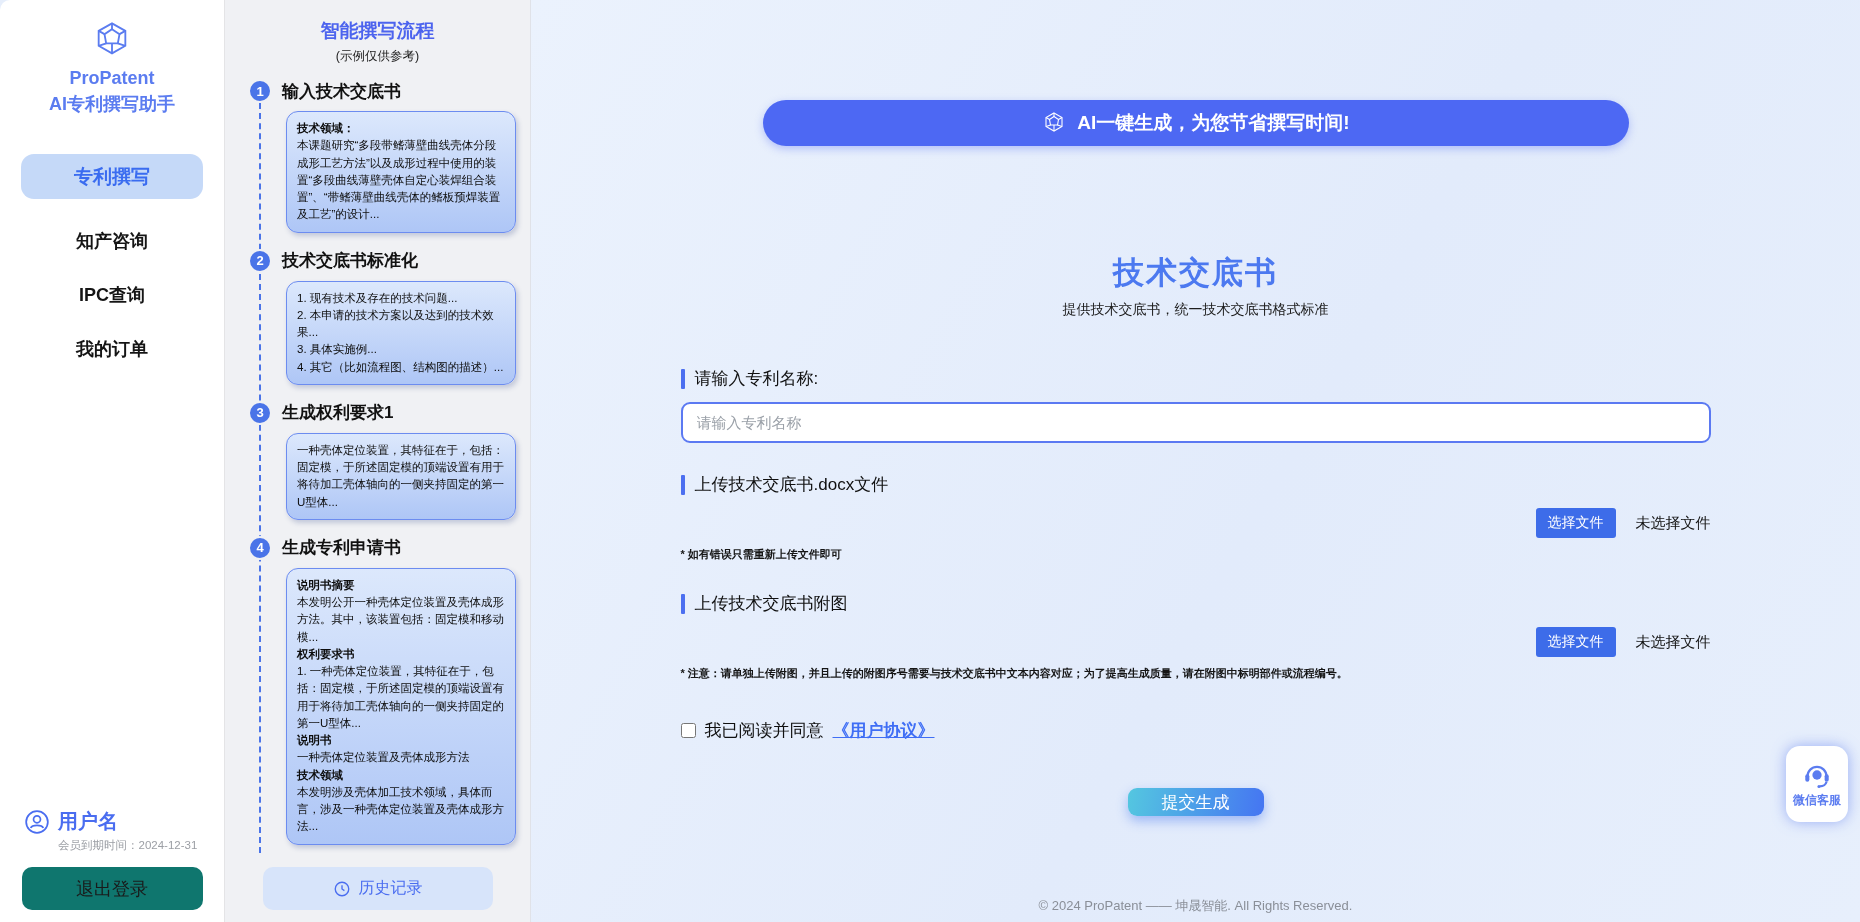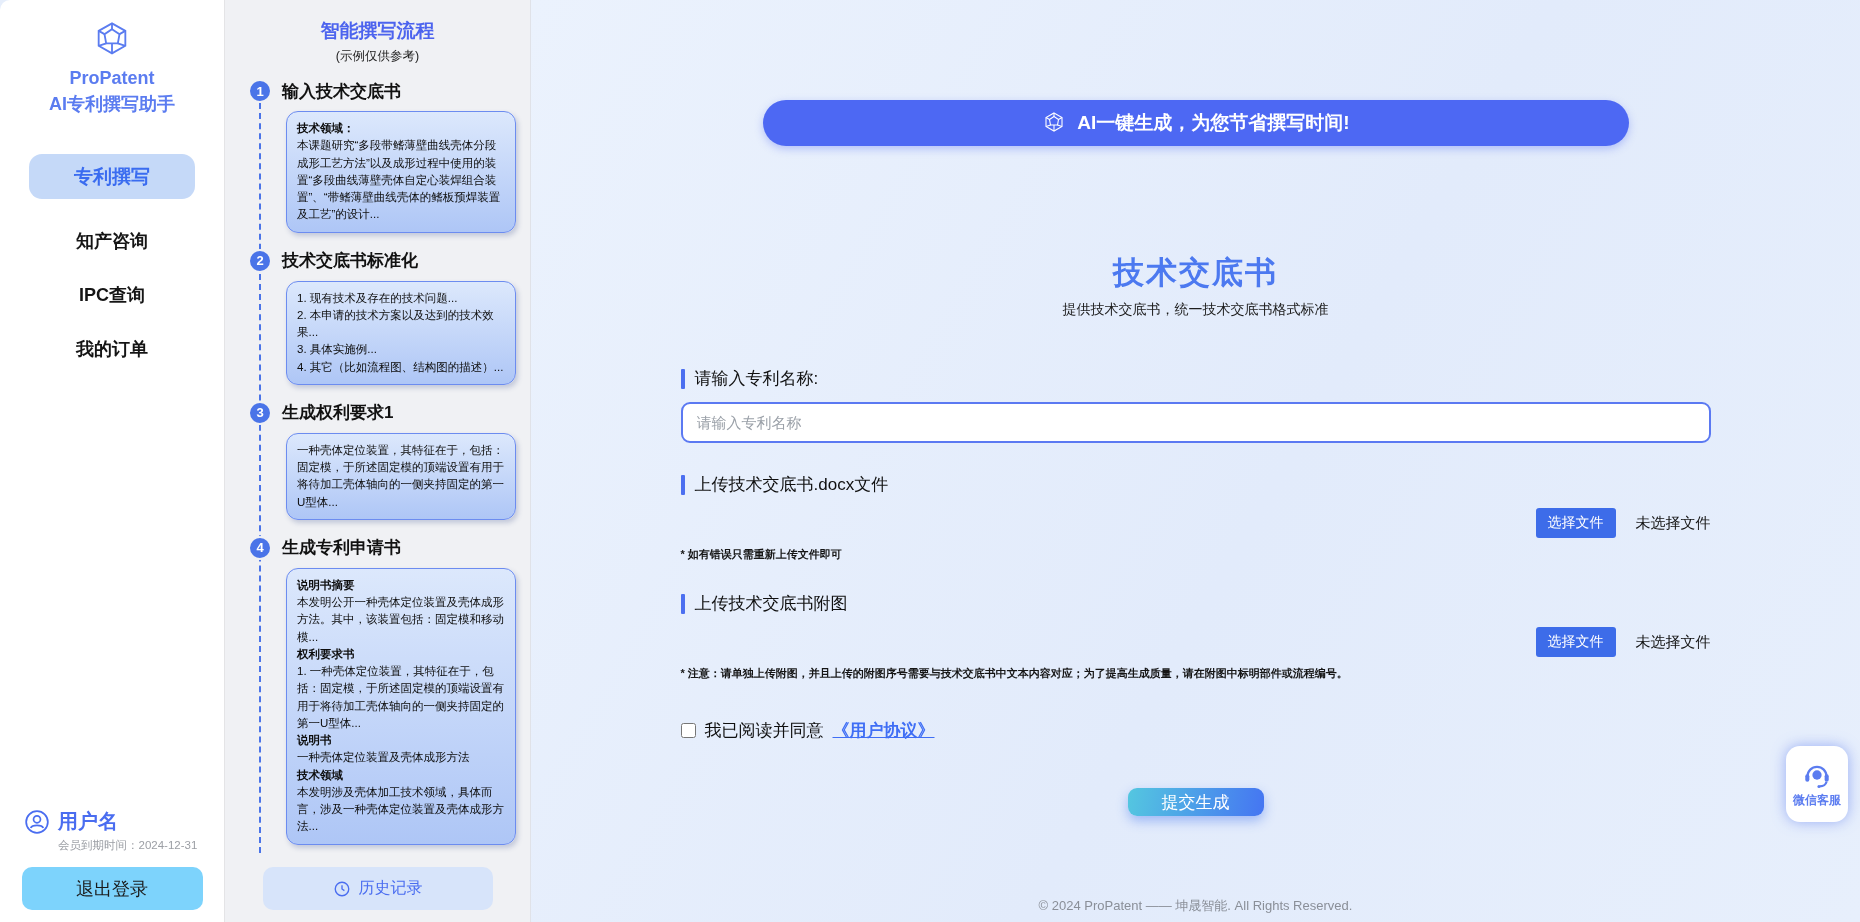--- a/index.html
+++ b/index.html
@@ -11,35 +11,35 @@
   
   .sidebar {
     width:225px; height:100%; background:#ffffff; border-right:1px solid #e4e4e6;
     display:flex; flex-direction:column; align-items:center; padding:16px 0 12px;
     flex-shrink:0; border-top-left-radius:10px;
   }
   .brand-logo { width:44px; height:40px; margin-top:4px; }
   .brand-name { color:#5b7cf0; font-weight:bold; font-size:18px; margin-top:8px; }
   .brand-sub  { color:#5b7cf0; font-weight:bold; font-size:18px; margin-top:3px; }
   .nav-item-active {
-    width:166px; height:45px; margin-top:38px; background:#c5d9f8; border-radius:13px;
+    width:182px; height:45px; margin-top:38px; background:#c5d9f8; border-radius:13px;
     color:#3a6cf0; font-weight:bold; font-size:19px; display:flex; align-items:center;
     justify-content:center; cursor:pointer;
   }
   .nav-item {
     margin-top:30px; font-weight:bold; font-size:18px; color:#151515; cursor:pointer;
   }
   .sidebar-spacer { flex:1; }
   .user-block { align-self:flex-start; padding-left:24px; width:100%; }
   .user-row { display:flex; align-items:center; gap:8px; }
   .user-avatar { width:26px; height:26px; }
   .user-name { color:#4a6df0; font-weight:bold; font-size:20px; }
   .user-expiry { color:#9b9ea4; font-size:11.5px; margin:3px 0 0 34px; }
   .logout-btn {
-    width:181px; height:43px; margin-top:14px; background:#7dd3fc; border:none;
+    width:181px; height:43px; margin-top:14px; background:#0f766e; border:none;
     border-radius:10px; font-size:18px; color:#1a1a1a; cursor:pointer;
     font-family:inherit;
   }
   
   .flow {
     width:306px; height:100%; background:#f0f1f4; border-right:1px solid #e0e2e8;
     display:flex; flex-direction:column; padding:18px 0 12px; flex-shrink:0;
   }
   .flow-title { text-align:center; color:#4c63ee; font-weight:bold; font-size:19px; }
   .flow-subtitle { text-align:center; font-size:12.5px; color:#1c1c1c; margin-top:4px; }

